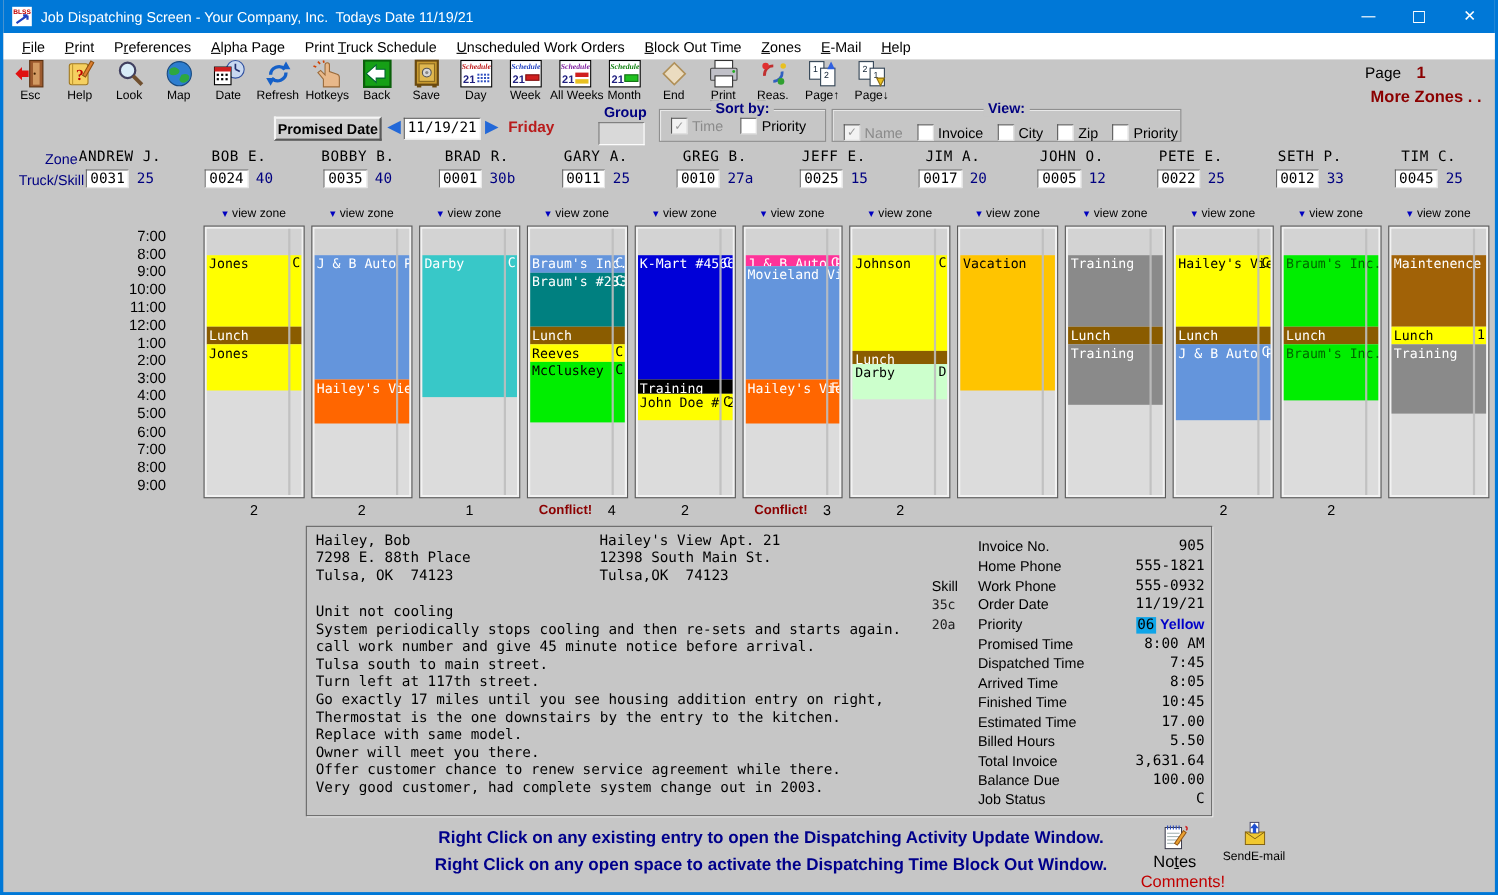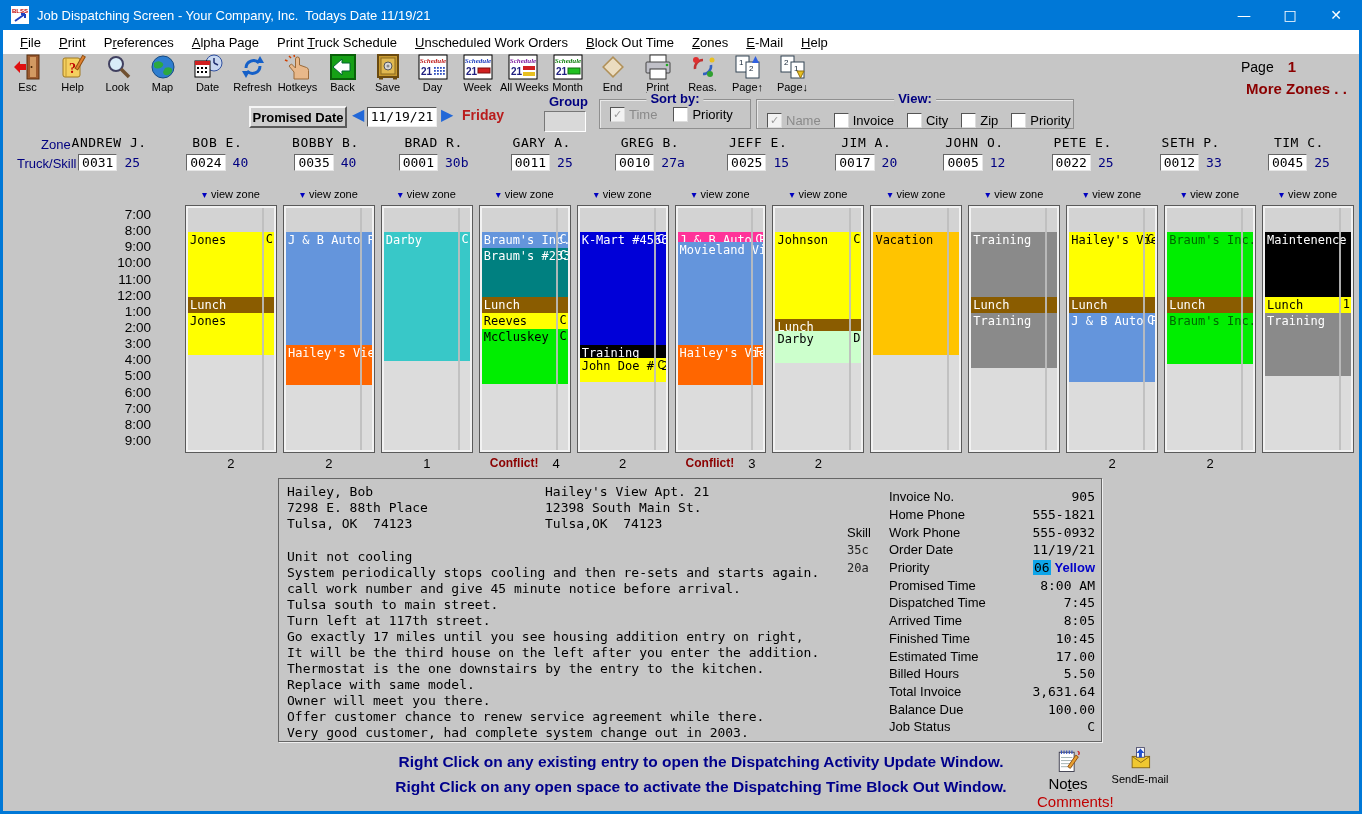--- a/index.html
+++ b/index.html
@@ -518,21 +518,21 @@
       </div>
       <div class="sched-col">
         <div class="col-top"></div>
         <div class="block" style="top: 24.2px; height: 64.5333px; background: rgb(0, 238, 0); color: rgb(0, 102, 0);"><span>Braum's Inc.</span></div>
         <div class="block" style="top: 88.7333px; height: 16.1333px; background: rgb(138, 92, 0); color: rgb(255, 255, 255);"><span>Lunch</span></div>
         <div class="block" style="top: 104.867px; height: 51.6267px; background: rgb(0, 238, 0); color: rgb(0, 102, 0);"><span>Braum's Inc.</span></div>
         <div class="lane"></div>
       </div>
       <div class="sched-col">
         <div class="col-top"></div>
-        <div class="block" style="top: 24.2px; height: 64.5333px; background: #000000; color: rgb(255, 255, 255);"><span>Maintenence</span></div>
+        <div class="block" style="top: 24.2px; height: 64.5333px; background: #a16207; color: rgb(255, 255, 255);"><span>Maintenence</span></div>
         <div class="block" style="top: 88.7333px; height: 16.1333px; background: rgb(255, 255, 0); color: rgb(0, 0, 0);"><span>Lunch</span><span class="flag">1</span></div>
         <div class="block" style="top: 104.867px; height: 62.92px; background: rgb(138, 138, 138); color: rgb(255, 255, 255);"><span>Training</span></div>
         <div class="lane"></div>
       </div>
     </div>
   <div class="counts-row" id="counts-row">
       <div class="count-cell">
         <span>2</span>
       </div>
       <div class="count-cell">
@@ -577,21 +577,20 @@
         <div class="dline">12398 South Main St.</div>
         <div class="dline">Tulsa,OK  74123</div>
       </div>
     <div class="desc-block" id="desc-block">
         <div class="dline">Unit not cooling</div>
         <div class="dline">System periodically stops cooling and then re-sets and starts again.</div>
         <div class="dline">call work number and give 45 minute notice before arrival.</div>
         <div class="dline">Tulsa south to main street.</div>
         <div class="dline">Turn left at 117th street.</div>
         <div class="dline">Go exactly 17 miles until you see housing addition entry on right,</div>
-        <div class="dline">It will be the third house on the left after you enter the addition.</div>
         <div class="dline">Thermostat is the one downstairs by the entry to the kitchen.</div>
         <div class="dline">Replace with same model.</div>
         <div class="dline">Owner will meet you there.</div>
         <div class="dline">Offer customer chance to renew service agreement while there.</div>
         <div class="dline">Very good customer, had complete system change out in 2003.</div>
       </div>
     <div class="info-block" id="info-block">
         <div class="info-row">
           <span class="side"></span>
           <span class="flabel">Invoice No.</span>

